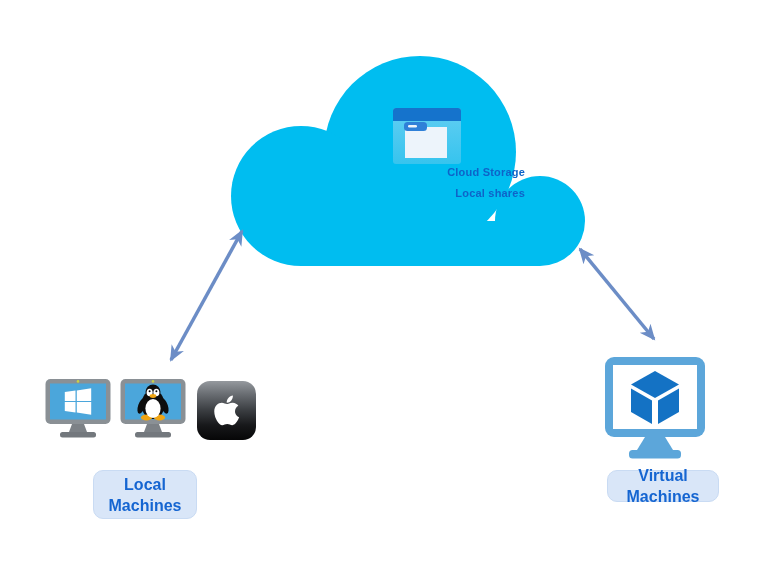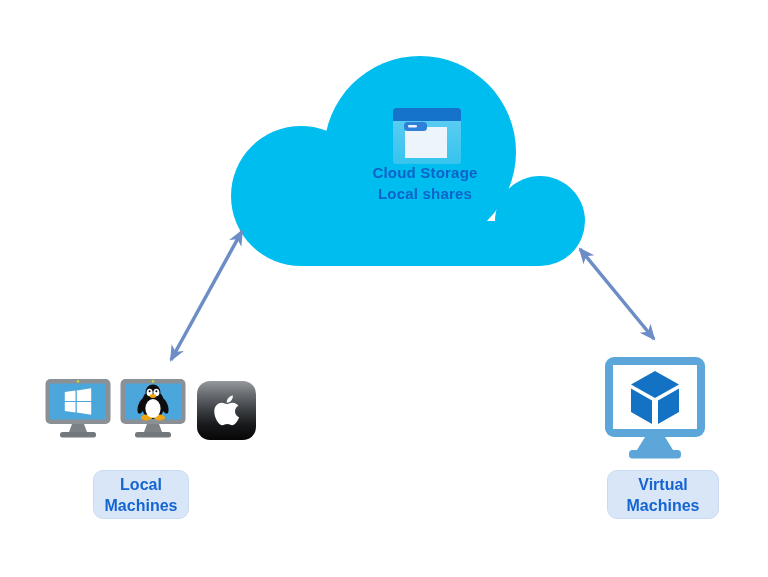--- a/index.html
+++ b/index.html
@@ -32,23 +32,23 @@
   .fileshare-icon {
     position: absolute;
     left: 393px; top: 108px;
     width: 68px; height: 56px;
   }
 
   .cloud-text {
     position: absolute;
     left: 325px; top: 162px;
     width: 200px;
-    text-align: center;
+    text-align: right;
     color: var(--cloud-text, #0E63C8);
-    font-size: 15px;
+    font-size: 11px;
     font-weight: bold;
     line-height: 21px;
     letter-spacing: 0.2px;
   }
 
   .machine-icon { position: absolute; }
   .win-monitor   { left: 45px;  top: 379px; width: 66px; height: 62px; }
   .linux-monitor { left: 120px; top: 379px; width: 66px; height: 62px; }
   .apple-logo    { left: 197px; top: 381px; width: 59px; height: 59px; }
   .vm-monitor    { left: 603px; top: 357px; width: 104px; height: 103px; }
@@ -60,22 +60,22 @@
     border-radius: 10px;
     color: var(--label-text, #1565D1);
     font-size: 16px;
     font-weight: bold;
     line-height: 21px;
     text-align: center;
     display: flex;
     flex-direction: column;
     justify-content: center;
   }
-  .local-label   { left: 93px;  top: 470px; width: 96px; height: 49px; }
-  .virtual-label { left: 607px; top: 470px; width: 112px; height: 49px; }
+  .local-label   { left: 93px;  top: 470px; width: 104px; height: 49px; }
+  .virtual-label { left: 607px; top: 470px; width: 112px; height: 32px; }
 </style>
 </head>
 <body>
 
 <div class="canvas">
 
   <svg class="layer-svg" viewBox="0 0 768 577">
     <defs>
       <marker id="ah-end" markerUnits="userSpaceOnUse" markerWidth="18" markerHeight="16" refX="14" refY="7" orient="auto">
         <path class="arrow-head" d="M0,0 L16,7 L0,14 L4.5,7 Z"></path>

